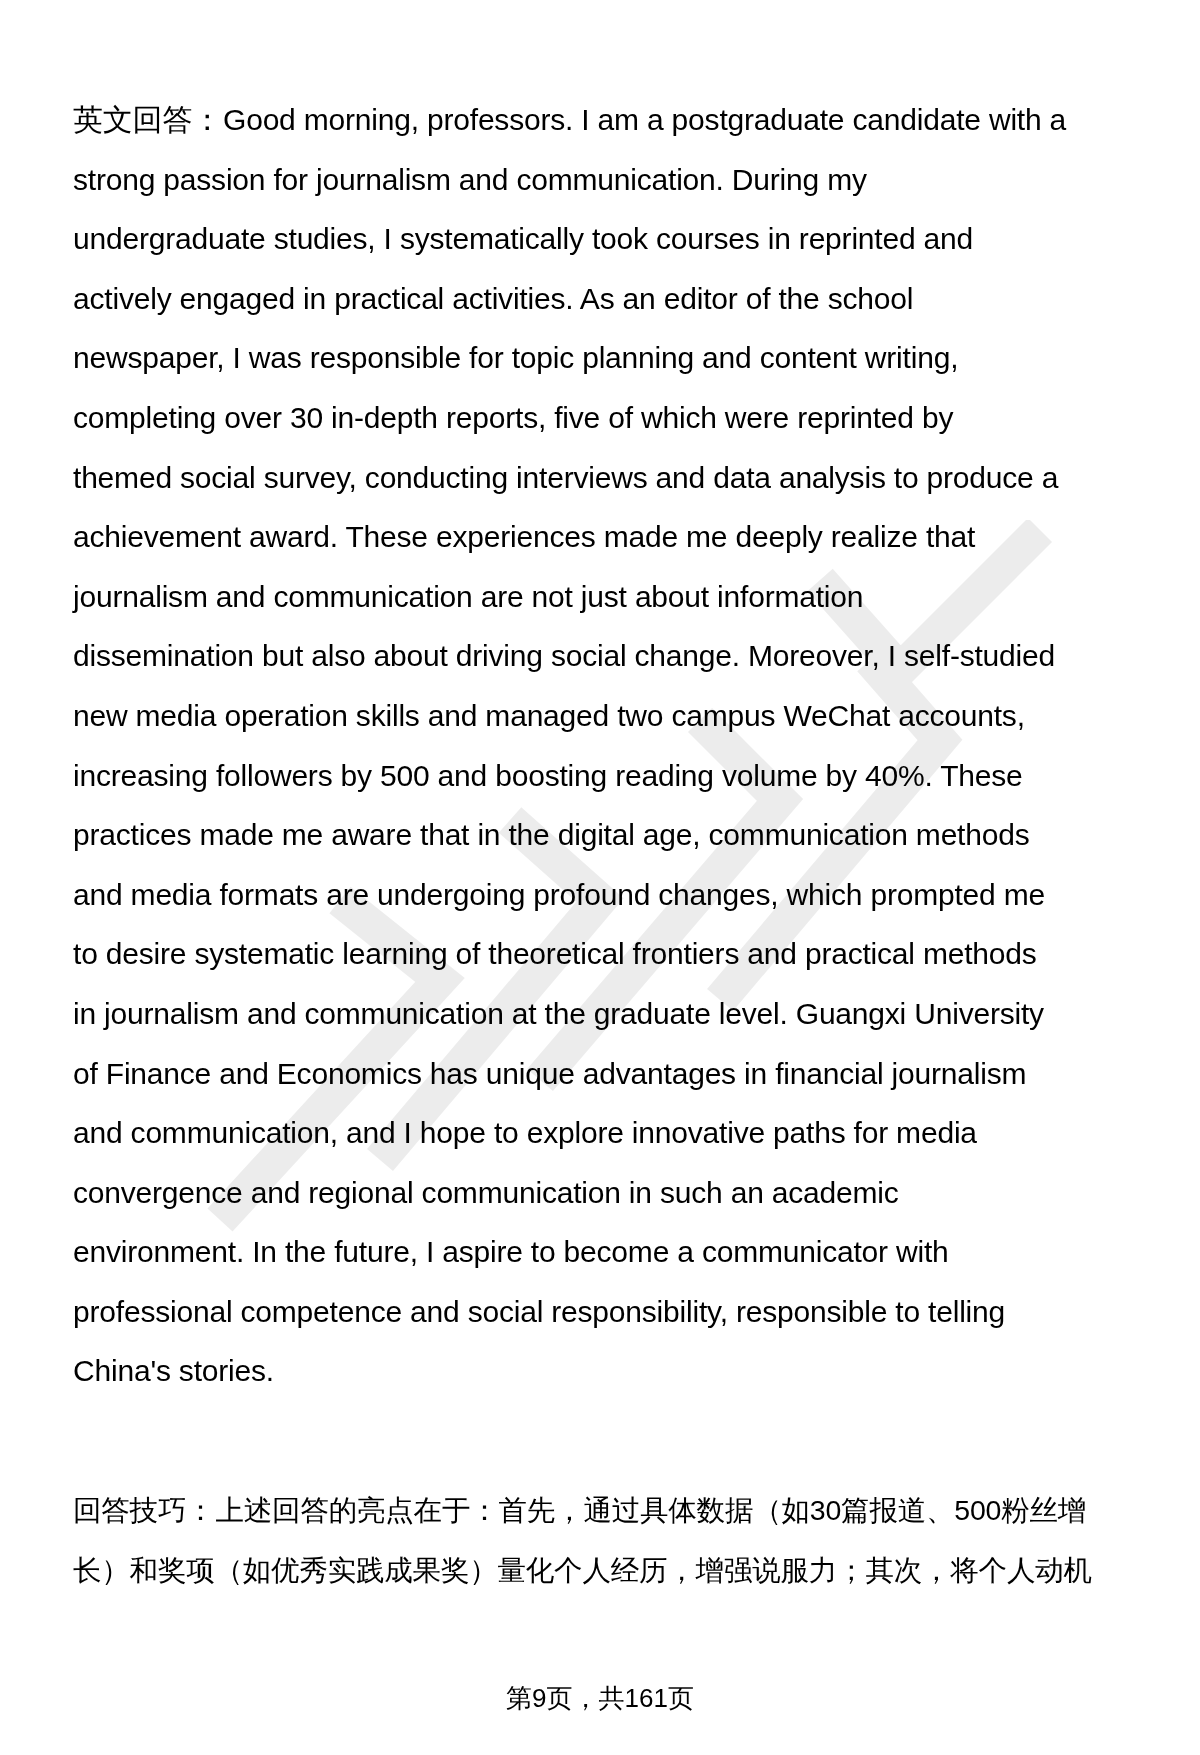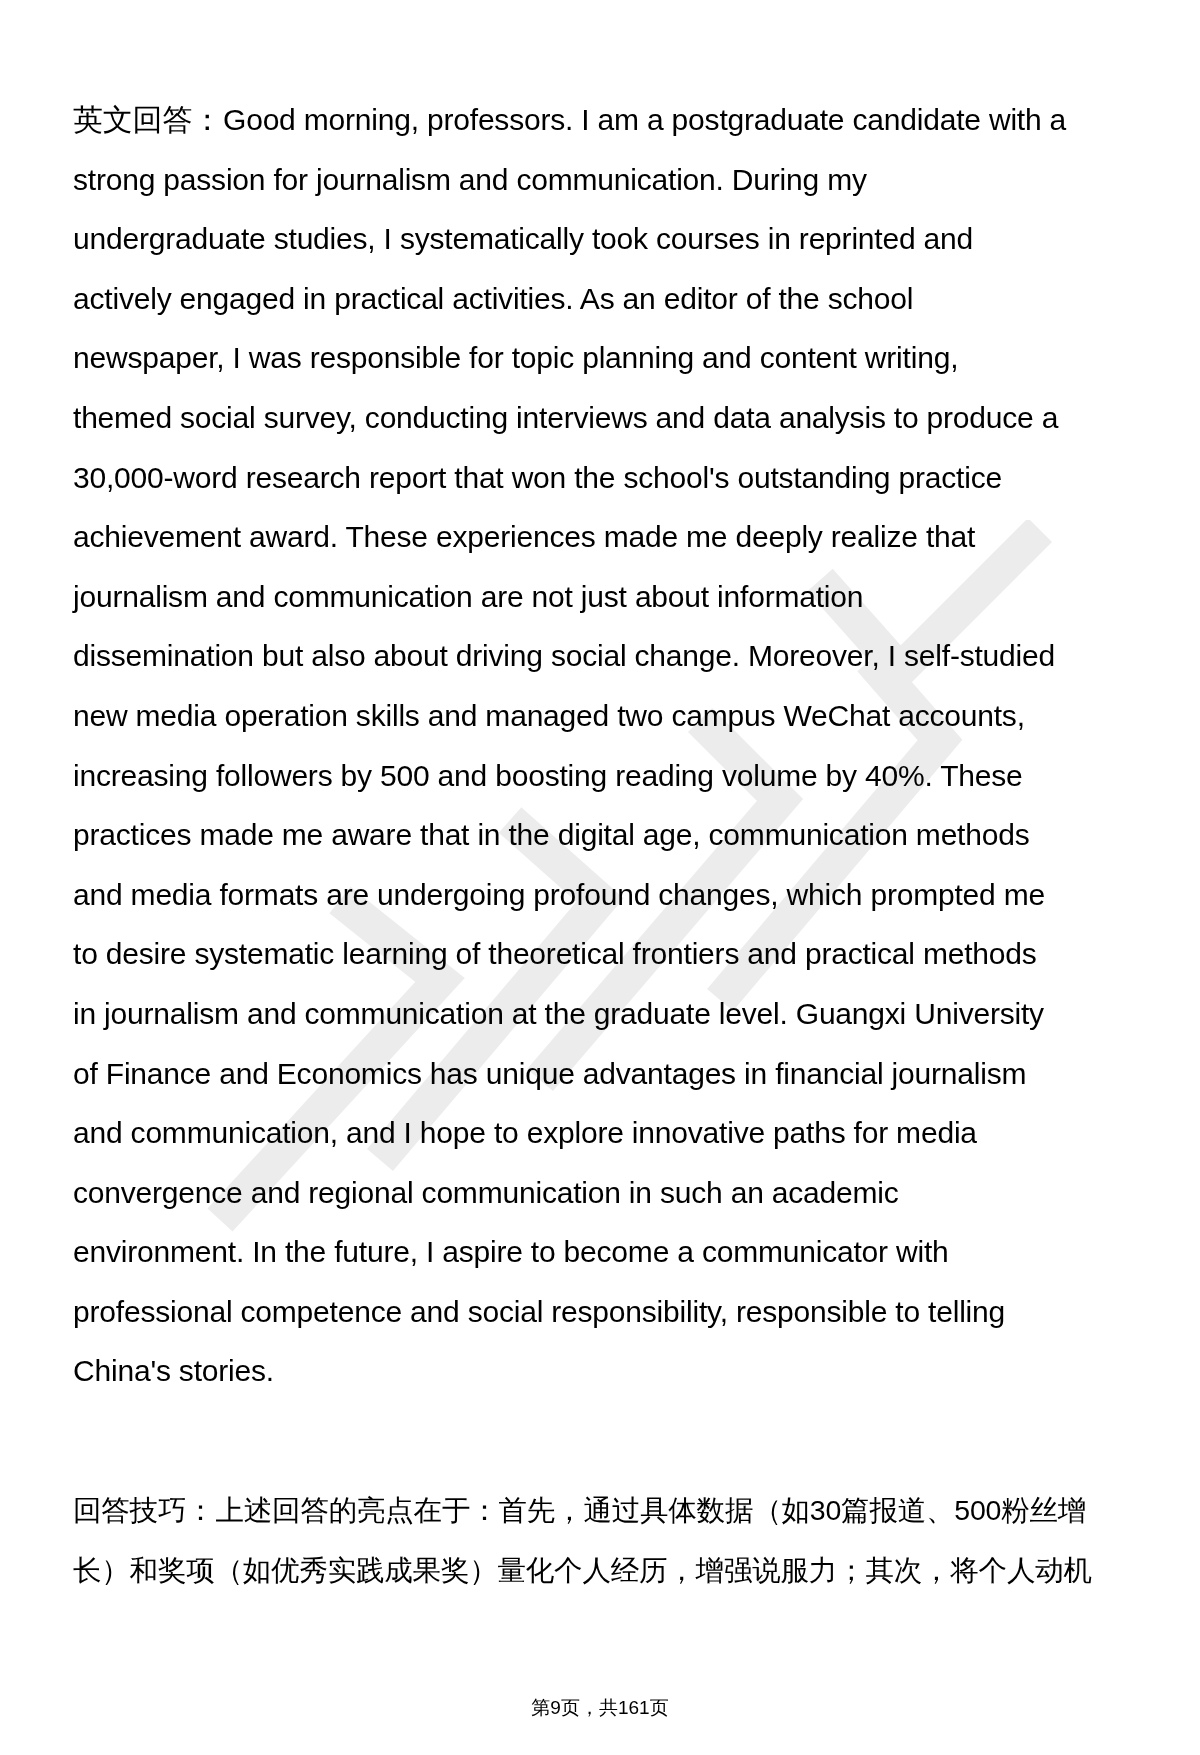--- a/index.html
+++ b/index.html
@@ -7,43 +7,43 @@
          font-family: "Liberation Sans", "DejaVu Sans", sans-serif; color: #000; }
   .watermark { position: absolute; left: 180px; top: 520px; width: 900px; height: 760px;
                pointer-events: none; opacity: 0.07; }
   .answer { position: absolute; left: 73px; top: 90px; width: 1090px; }
   .line { height: 59.6px; line-height: 59.6px; font-size: 30px; white-space: nowrap;
           letter-spacing: -0.2px; }
   .label { margin-right: 1px; }
   .tips { position: absolute; left: 73px; top: 1481px; width: 1090px; }
   .tips .line { font-size: 28.5px; }
   .page-num { position: absolute; left: 0; width: 1200px; top: 1676px; text-align: center;
-              font-size: 19px; line-height: 44px; margin-top: 10px; }
+              font-size: 26px; line-height: 44px; }
 </style>
 </head>
 <body>
 
 <svg class="watermark" viewBox="0 0 900 760">
   <g fill="none" stroke="#000" stroke-width="34">
     <path d="M40 700 L260 460 L160 380"></path>
     <path d="M200 640 L420 380 L330 300"></path>
     <path d="M360 560 L600 280 L520 200"></path>
     <path d="M540 480 L760 220 L690 140"></path>
     <path d="M640 60 L720 150 L860 10"></path>
   </g>
 </svg>
 
 <div class="answer">
   <div class="line"><span class="label">英文回答：</span><span>Good morning, professors. I am a postgraduate candidate with a</span></div>
   <div class="line">strong passion for journalism and communication. During my</div>
   <div class="line">undergraduate studies, I systematically took courses in reprinted and</div>
   <div class="line">actively engaged in practical activities. As an editor of the school</div>
   <div class="line">newspaper, I was responsible for topic planning and content writing,</div>
+  <div class="line">completing over 30 in-depth reports, five of which were reprinted by</div>
   <div class="line">themed social survey, conducting interviews and data analysis to produce a</div>
-  <div class="line">30,000-word research report that won the school's outstanding practice</div>
   <div class="line">achievement award. These experiences made me deeply realize that</div>
   <div class="line">journalism and communication are not just about information</div>
   <div class="line">dissemination but also about driving social change. Moreover, I self-studied</div>
   <div class="line">new media operation skills and managed two campus WeChat accounts,</div>
   <div class="line">increasing followers by 500 and boosting reading volume by 40%. These</div>
   <div class="line">practices made me aware that in the digital age, communication methods</div>
   <div class="line">and media formats are undergoing profound changes, which prompted me</div>
   <div class="line">to desire systematic learning of theoretical frontiers and practical methods</div>
   <div class="line">in journalism and communication at the graduate level. Guangxi University</div>
   <div class="line">of Finance and Economics has unique advantages in financial journalism</div>

